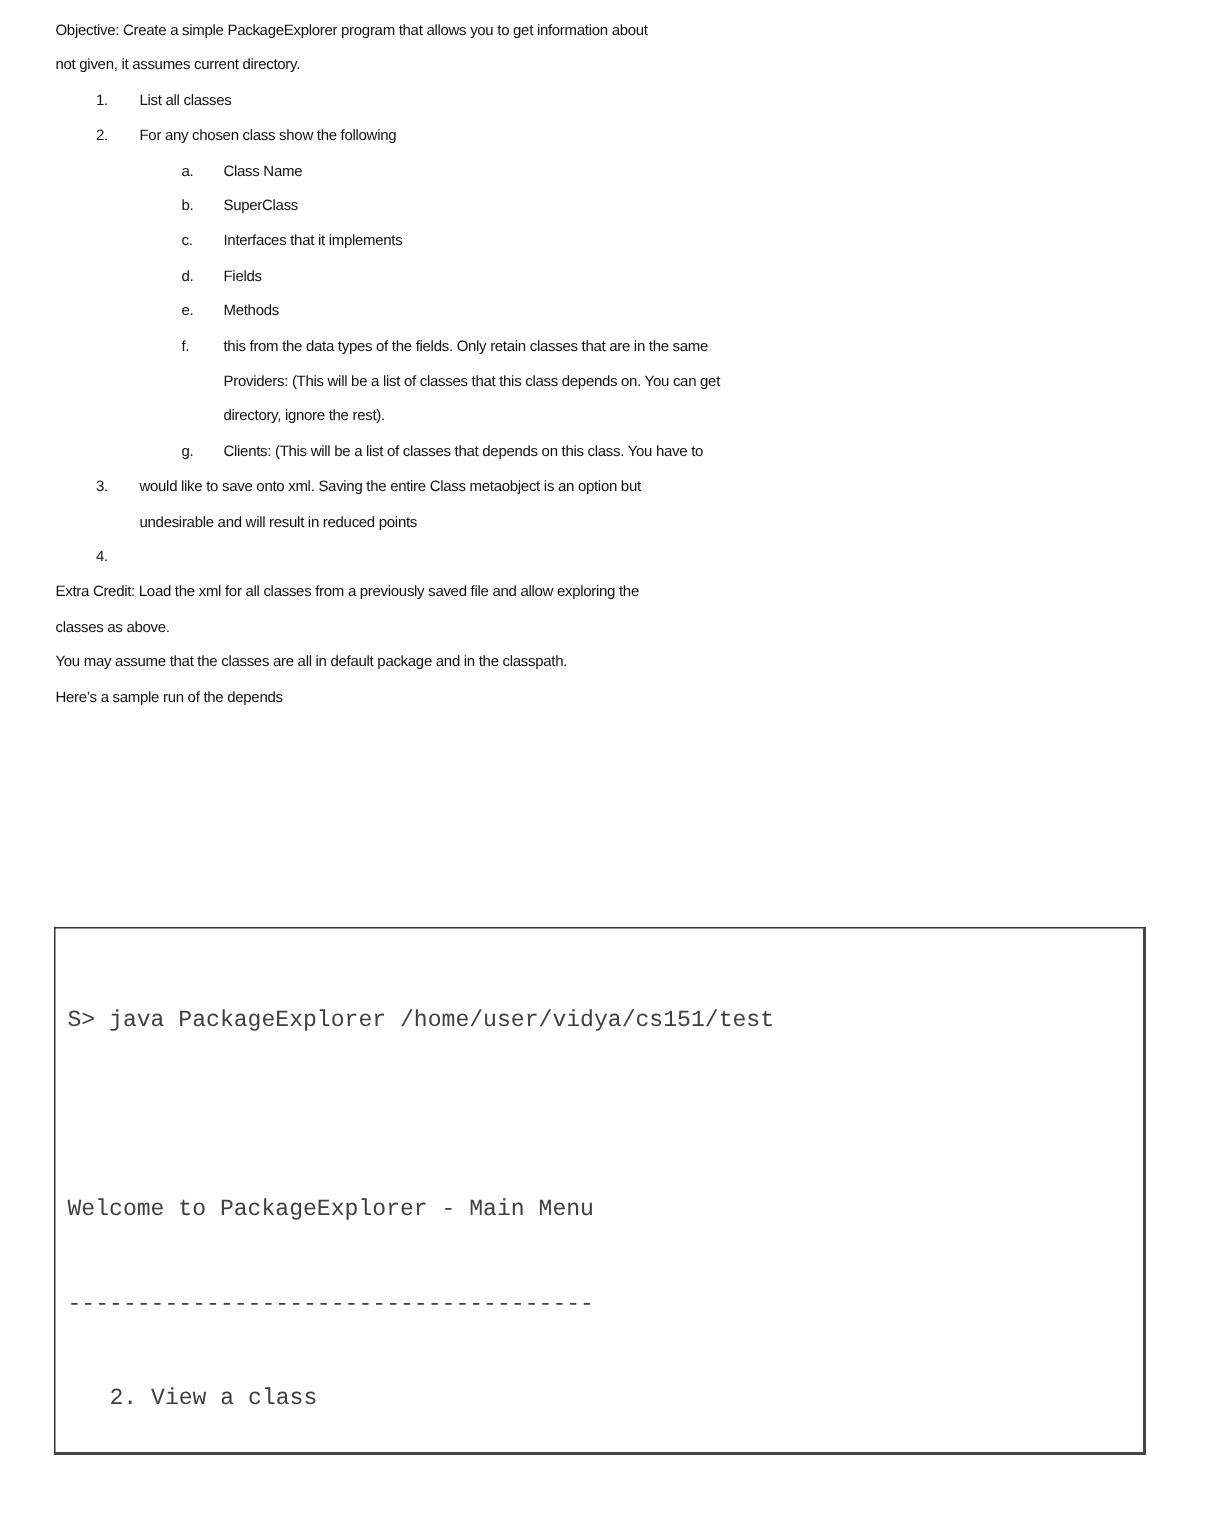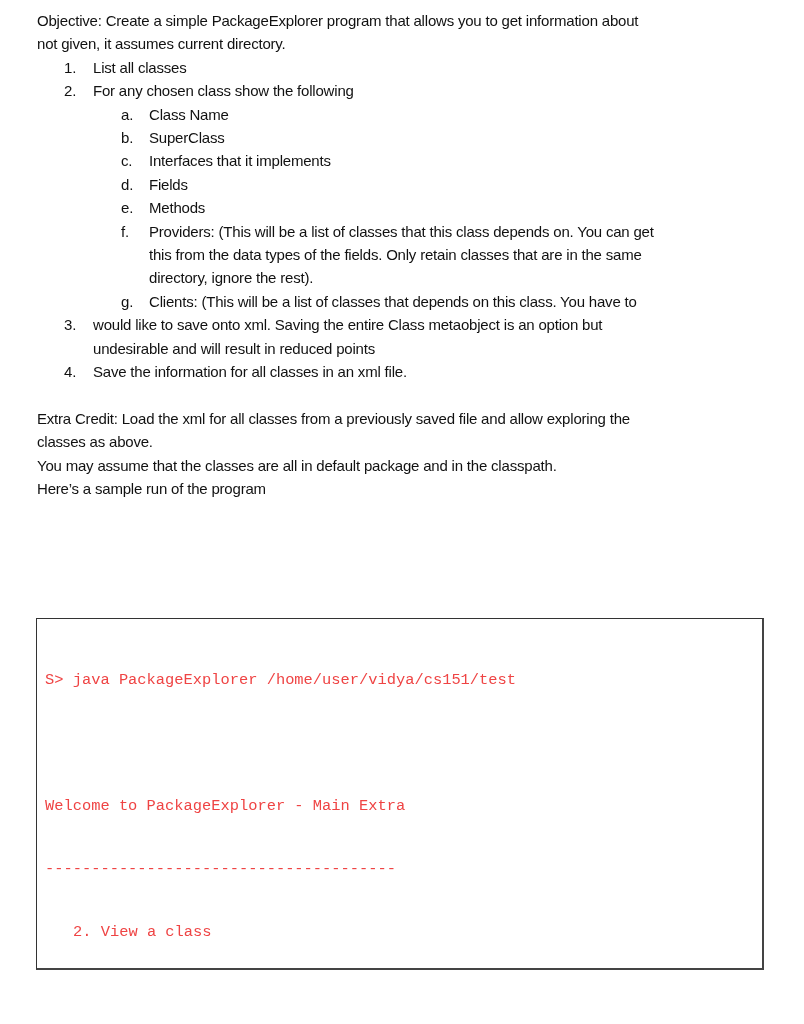--- a/index.html
+++ b/index.html
@@ -1,38 +1,38 @@
 <!DOCTYPE html>
 <html><head>
   <meta charset="utf-8">
   <style>
     html, body { margin: 0; padding: 0; background: #ffffff; }
     body { width: 804px; height: 1024px; position: relative; overflow: hidden; }
     .doc {
       position: absolute; left: 37px; top: 9px; width: 740px;
       font-family: "Liberation Sans", sans-serif;
-      font-size: 15px; line-height: 23.4px; color: #111111;
+      font-size: 10px; line-height: 23.4px; color: #111111;
       letter-spacing: -0.2px;
     }
     .p { margin: 0; }
     .ol { margin: 0; padding: 0; list-style: none; }
     .li { position: relative; }
     .lvl1 { padding-left: 56px; }
     .lvl1 > .marker { position: absolute; left: 27px; }
     .lvl2 { padding-left: 112px; }
     .lvl2 > .marker { position: absolute; left: 84px; }
     .spacer { height: 23.4px; }
 
     .terminal {
       position: absolute; left: 36px; top: 618px; width: 728px; height: 352px;
       border: 1px solid #333333; border-right: 2px solid #444444; border-bottom: 2px solid #444444;
       background: #ffffff;
       box-sizing: border-box;
       font-family: "Liberation Mono", monospace;
-      font-size: 15.4px; line-height: 21px; color: #ef4444;
+      font-size: 15.4px; line-height: 21px; color: #404040;
       padding: 9px 0 0 8px;
       white-space: pre;
     }
     .tline { height: 21px; }
     .tline.blank { height: 21px; }
     .indent { padding-left: 28px; }
   </style>
 </head>
 <body>
 
@@ -64,51 +64,50 @@
     <div class="li lvl2">
       <span class="marker">d.</span>
       <div>Fields</div>
     </div>
     <div class="li lvl2">
       <span class="marker">e.</span>
       <div>Methods</div>
     </div>
     <div class="li lvl2">
       <span class="marker">f.</span>
+      <div>this from the data types of the fields. Only retain classes that are in the same</div>
       <div>Providers: (This will be a list of classes that this class depends on. You can get</div>
-      <div>this from the data types of the fields. Only retain classes that are in the same</div>
       <div>directory, ignore the rest).</div>
     </div>
     <div class="li lvl2">
       <span class="marker">g.</span>
       <div>Clients: (This will be a list of classes that depends on this class. You have to</div>
     </div>
     <div class="li lvl1">
       <span class="marker">3.</span>
       <div>would like to save onto xml. Saving the entire Class metaobject is an option but</div>
       <div>undesirable and will result in reduced points</div>
     </div>
     <div class="li lvl1">
       <span class="marker">4.</span>
-      <span>Save the information for all classes in an xml file.</span>
     </div>
   </div>
 
   <div class="spacer"></div>
 
   <p class="p">Extra Credit: Load the xml for all classes from a previously saved file and allow exploring the</p>
   <p class="p">classes as above.</p>
   <p class="p">You may assume that the classes are all in default package and in the classpath.</p>
-  <p class="p">Here’s a sample run of the program</p>
+  <p class="p">Here’s a sample run of the depends</p>
 </div>
 
 <div class="terminal">
   <div class="tline">S&gt; java PackageExplorer /home/user/vidya/cs151/test</div>
   <div class="tline blank"></div>
-  <div class="tline">Welcome to PackageExplorer - Main Extra</div>
+  <div class="tline">Welcome to PackageExplorer - Main Menu</div>
   <div class="tline">--------------------------------------</div>
   <div class="tline indent">2. View a class</div>
   
   
   
   
   
   
   
   

